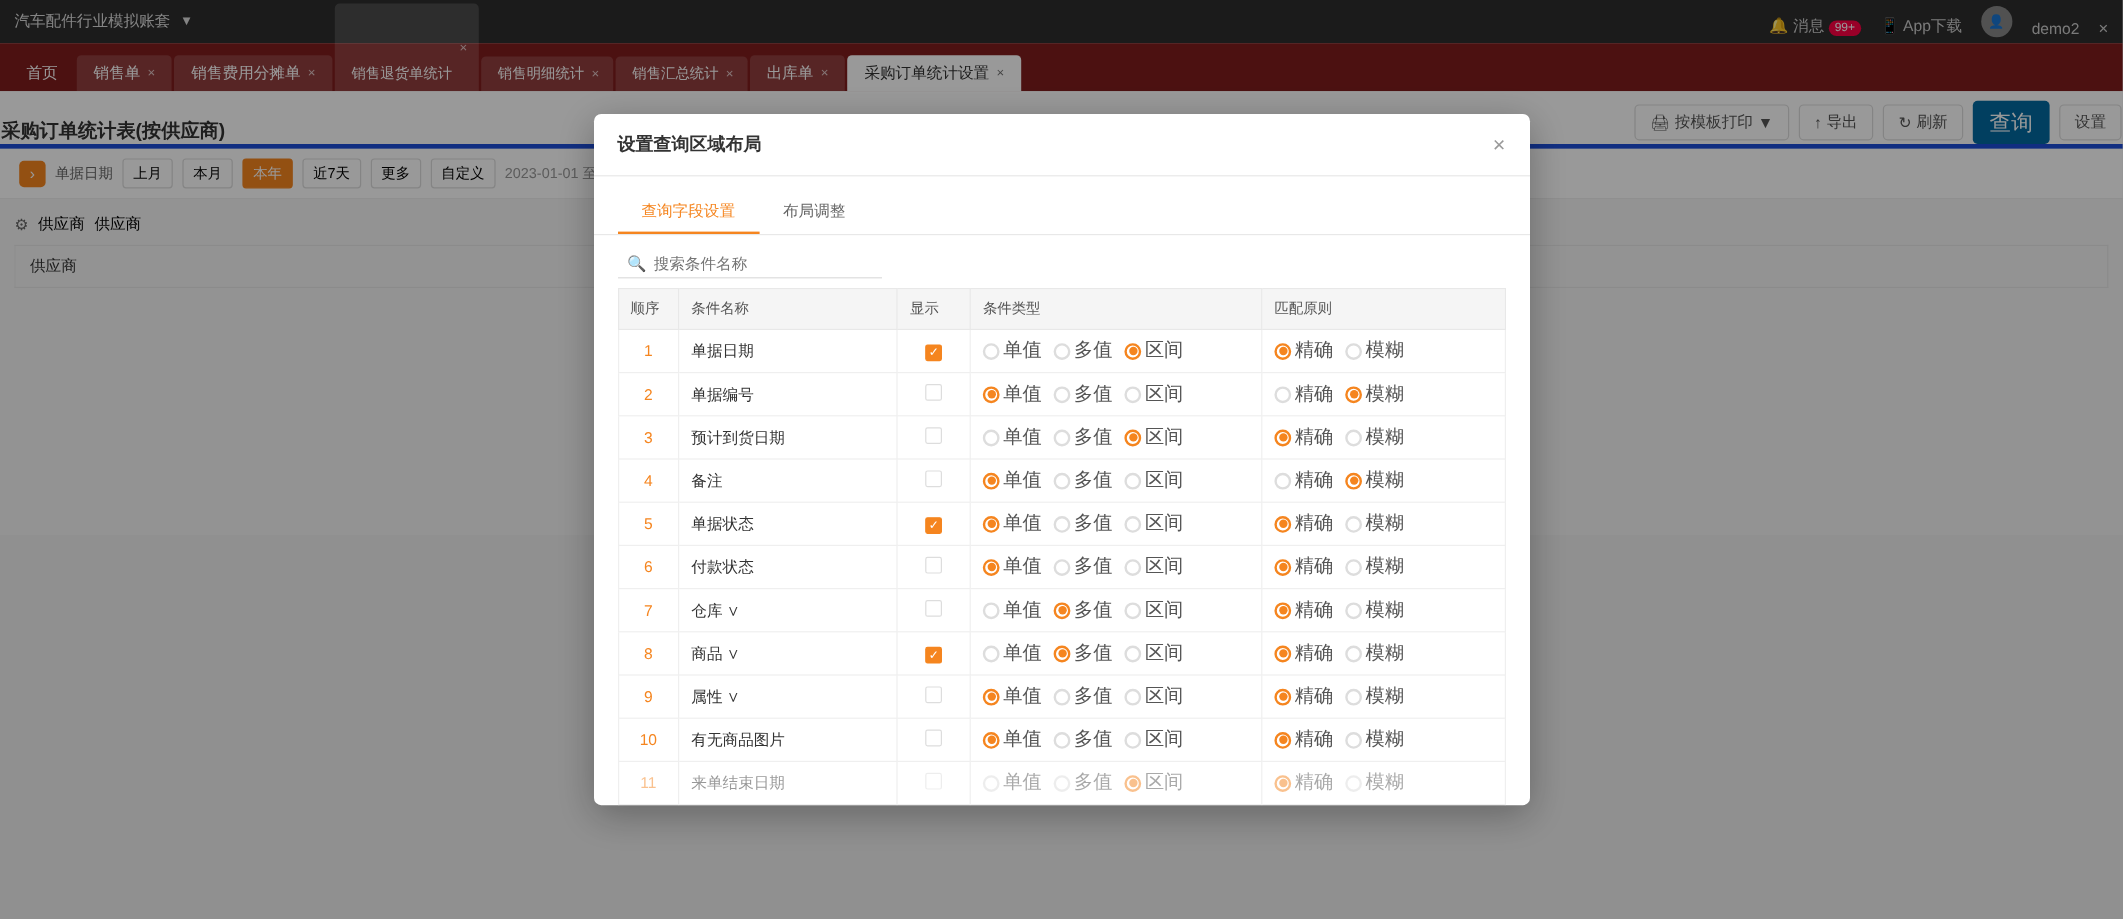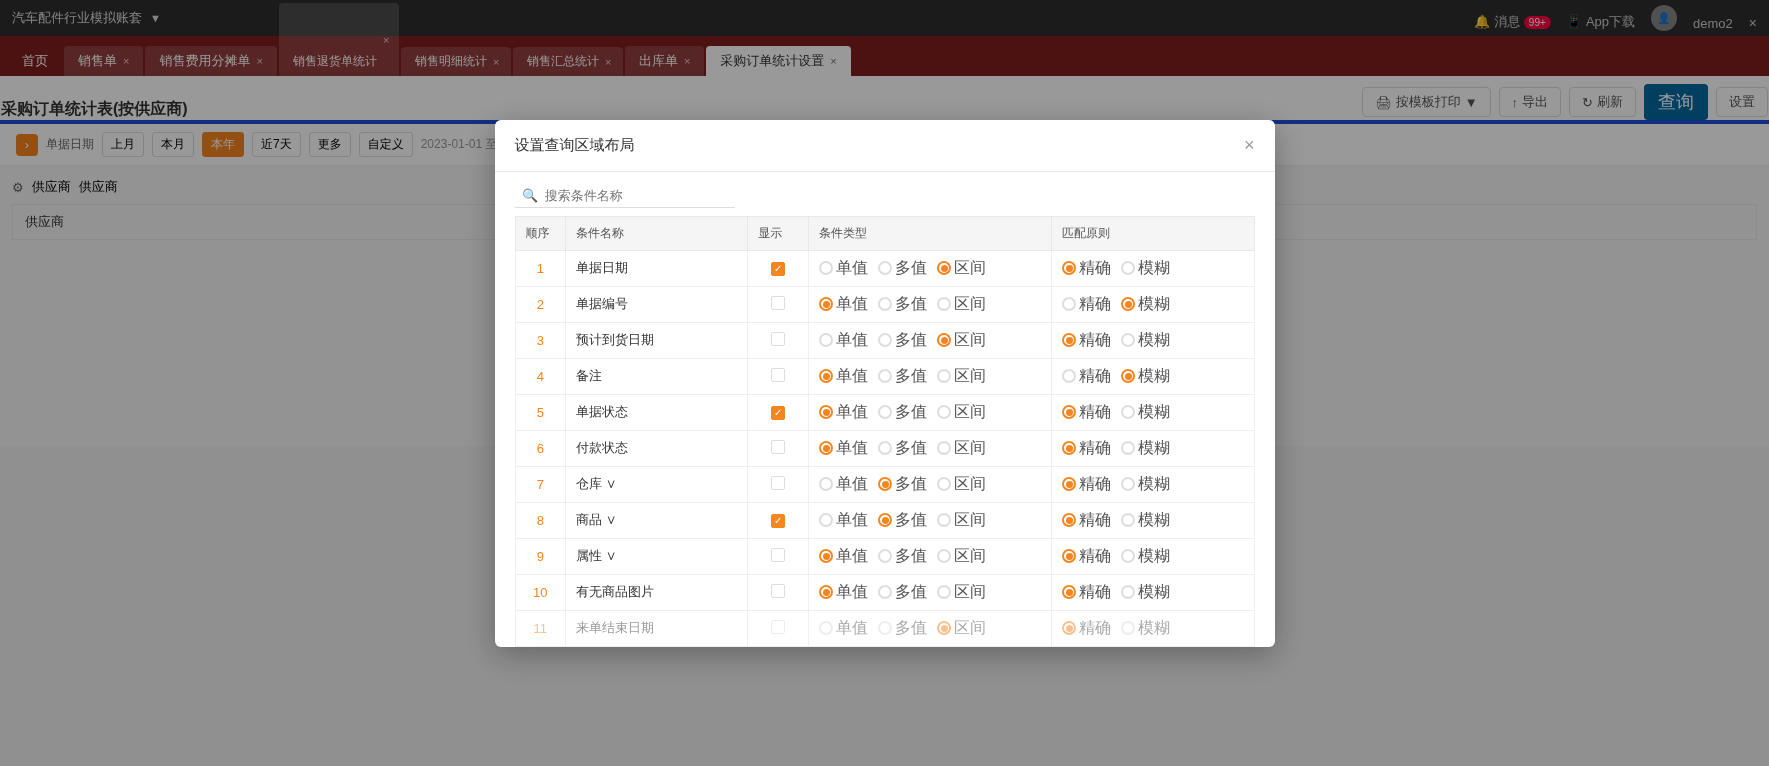--- a/index.html
+++ b/index.html
@@ -110,21 +110,21 @@
       flex-direction: column;
       box-shadow: 0 8px 32px rgba(0,0,0,0.3);
     }
     .modal-header {
       padding: 16px 20px;
       border-bottom: 1px solid #e8e8e8;
       display: flex;
       align-items: center;
       justify-content: space-between;
     }
-    .modal-title { font-size: 15px; font-weight: normal; color: #333; }
+    .modal-title { font-size: 15px; font-weight: bold; color: #333; }
     .modal-close { font-size: 18px; color: #999; cursor: pointer; border: none; background: none; line-height: 1; }
 
     
     .modal-tabs { display: flex; padding: 12px 20px 0; gap: 0; border-bottom: 1px solid #e8e8e8; }
     .modal-tab { padding: 8px 20px; cursor: pointer; font-size: 13px; color: #666; border-bottom: 2px solid transparent; }
     .modal-tab.active { color: #f5851f; border-bottom: 2px solid #f5851f; font-weight: 500; }
 
     
     .search-box {
       padding: 12px 20px 8px;
@@ -323,20 +323,28 @@
 </div>
 
 <div class="overlay">
   <div class="modal">
 
     <div class="modal-header">
       <span class="modal-title">设置查询区域布局</span>
       <button class="modal-close">×</button>
     </div>
 
+    <div class="modal-tabs">
+      <div class="modal-tab active">
+        <span>查询字段设置</span>
+      </div>
+      <div class="modal-tab">
+        <span>布局调整</span>
+      </div>
+    </div>
 
     <div class="search-box">
       <div class="search-input-wrap">
         <span class="search-icon-char">🔍</span>
         <input type="text" placeholder="搜索条件名称" style="">
       </div>
     </div>
 
     <div class="modal-body">
       <table class="settings-table">

